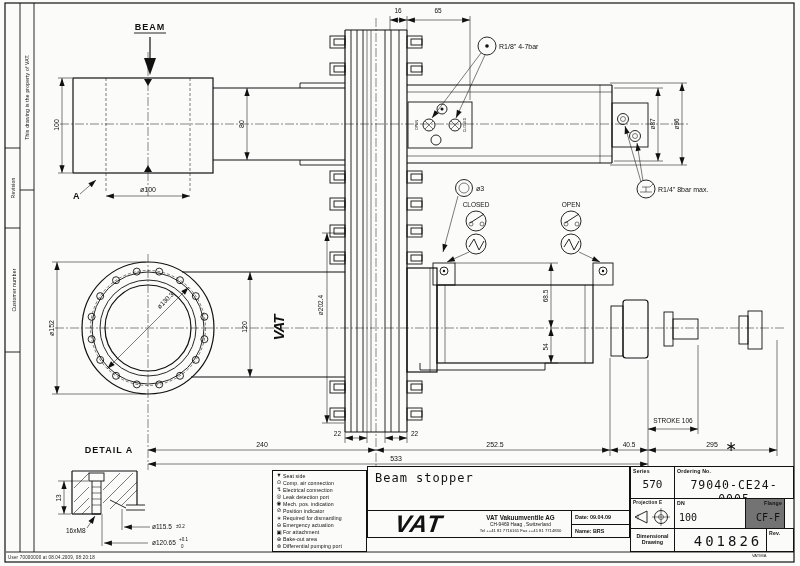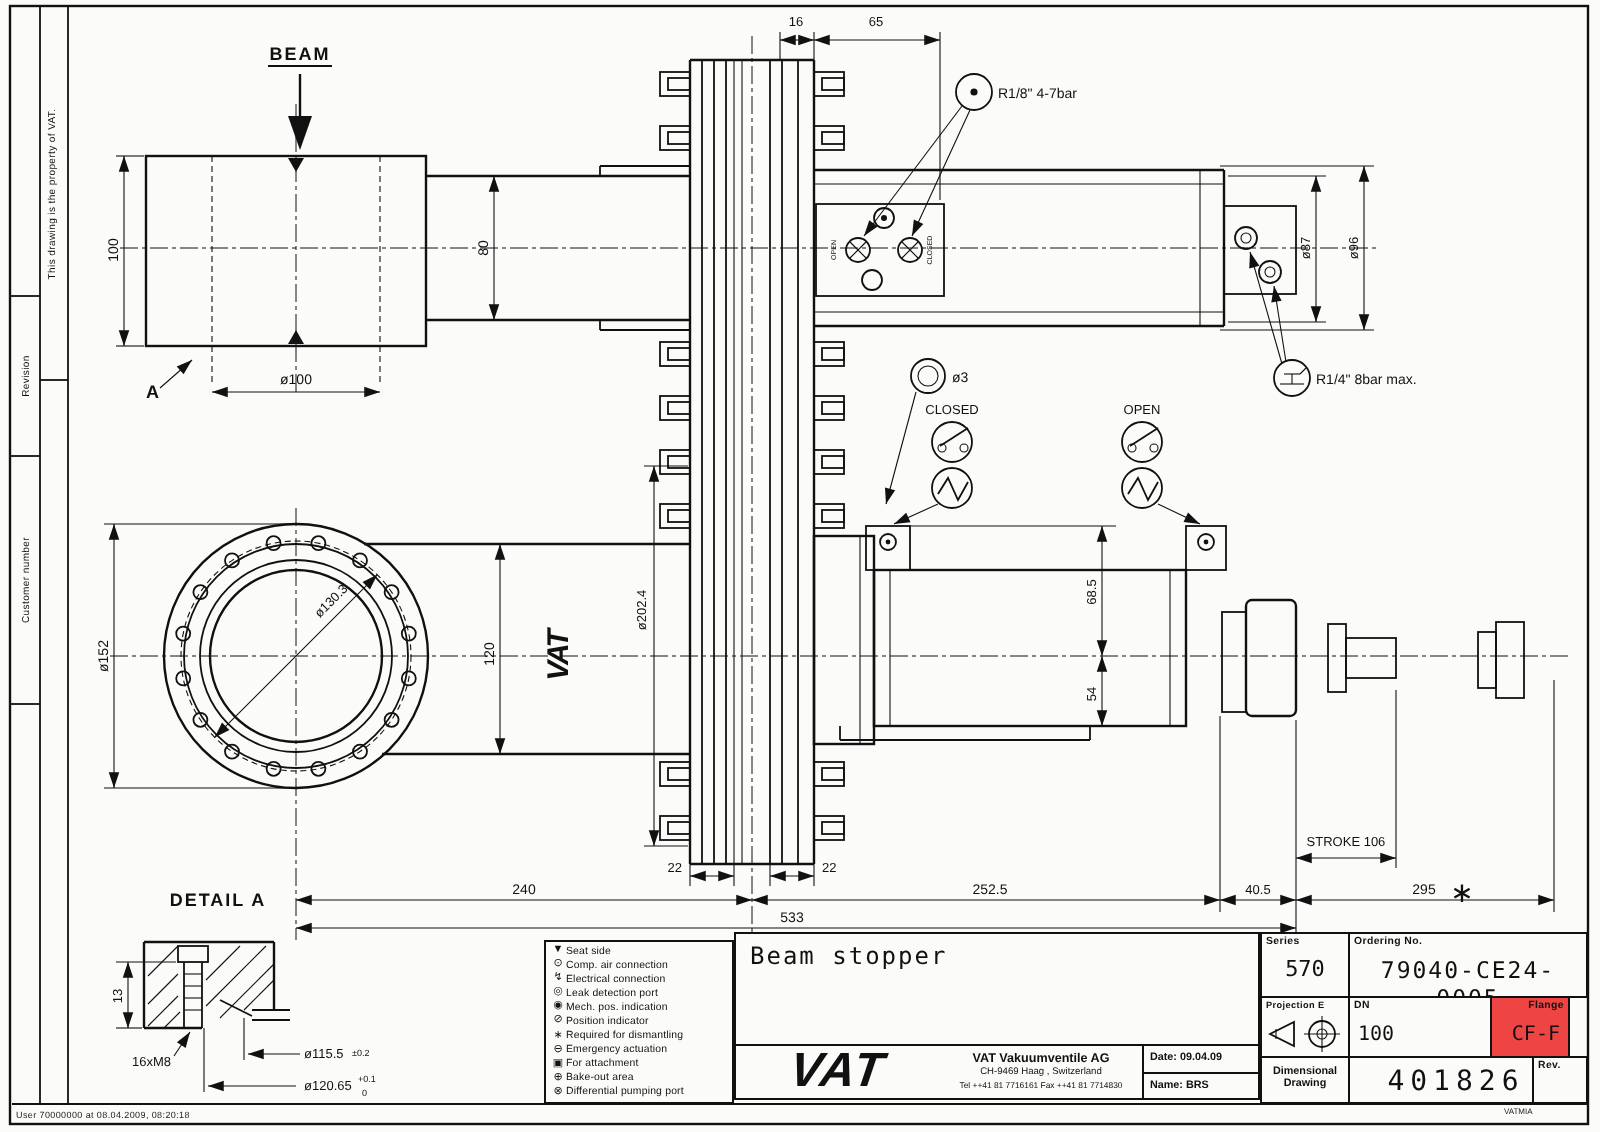--- a/index.html
+++ b/index.html
@@ -19,21 +19,21 @@
   .logo-sm{font-size:15px;font-weight:900;font-style:italic;letter-spacing:-1px}
   
   .vtext{position:absolute;display:flex;align-items:center;justify-content:center}
   .vtext>span{transform:rotate(-90deg);white-space:nowrap;font-size:5px;letter-spacing:.2px}
   
   .box{position:absolute;background:#fbfbfa;border:1px solid #111}
   .legend{left:272px;top:470px;width:95px;height:82px;padding:1px 2px;display:flex;flex-direction:column;justify-content:space-around}
   .lrow{display:flex;align-items:center;height:7px}
   .licon{width:8px;font-size:5.5px;line-height:7px;text-align:center;flex:0 0 8px}
   .llab{font-size:5.2px;white-space:nowrap;letter-spacing:.1px}
-  .tb-main{left:367px;top:466px;width:263px;height:84px}
+  .tb-main{left:367px;top:466px;width:263px;height:72px}
   .tb-title{position:absolute;left:7px;top:4px;font-family:"DejaVu Sans Mono",monospace;font-size:12px;letter-spacing:1px}
   .tb-band{position:absolute;left:0;right:0;bottom:0;height:27px;border-top:1px solid #111;display:flex}
   .cell-logo{flex:0 0 102px;display:flex;align-items:center;justify-content:center}
   .cell-co{flex:1;display:flex;flex-direction:column;align-items:center;justify-content:center;line-height:1.25}
   .co1{font-size:6.3px;font-weight:bold}.co2{font-size:4.8px}.co3{font-size:4.2px;white-space:nowrap}
   .cell-date{flex:0 0 58px;border-left:1px solid #111;display:flex;flex-direction:column}
   .cell-date>div{flex:1;display:flex;align-items:center;padding-left:3px;font-size:5.4px;font-weight:bold}
   .cell-date>div:first-child{border-bottom:1px solid #111}
   .cell{position:absolute;border:0.8px solid #111;overflow:hidden}
   .clab{position:absolute;left:2px;top:1px;font-size:5.2px;font-weight:bold;letter-spacing:.2px}
@@ -480,21 +480,21 @@
         <circle cx="29" cy="10" r="6.5" class="lm"></circle>
           <circle cx="29" cy="10" r="2.5" class="lt"></circle>
         <line x1="20" y1="10" x2="38" y2="10" class="lt"></line>
           <line x1="29" y1="1" x2="29" y2="19" class="lt"></line>
       </svg>
     </div>
     <div class="cell" style="left:44px;top:32px;width:72px;height:31px;background:#fbfbfa">
       <span class="clab">DN</span>
       <div class="cval" style="position:absolute;left:4px;top:13px;font-size:10px">100</div>
     </div>
-    <div class="cell" style="left:115px;top:32px;width:40px;height:31px;background:#ef4444">
+    <div class="cell" style="left:115px;top:32px;width:40px;height:31px;background:#737373">
       <span class="clab" style="left:auto;right:2px">Flange</span>
       <div class="cval" style="position:absolute;right:4px;top:13px;font-size:10px">CF-F</div>
     </div>
     <div class="cell" style="left:0;top:62px;width:45px;height:24px;background:#fbfbfa;text-align:center">
       <div style="font-size:5.4px;font-weight:bold;margin-top:4px">Dimensional</div>
       <div style="font-size:5.4px;font-weight:bold">Drawing</div>
     </div>
     <div class="cell" style="left:44px;top:62px;width:108px;height:24px;background:#fbfbfa">
       <div class="cval" style="position:absolute;left:0;right:0;top:4px;text-align:center;font-size:14px;letter-spacing:3px">401826</div>
     </div>

